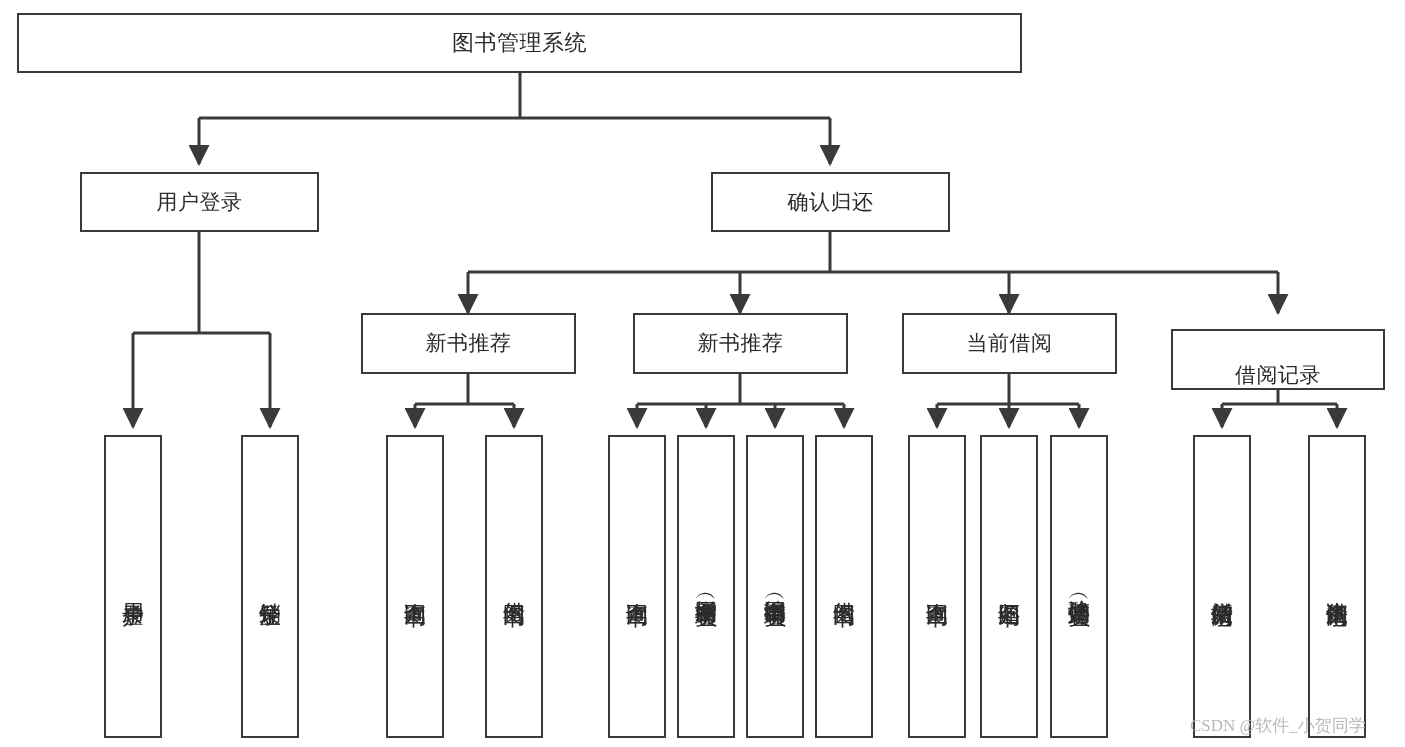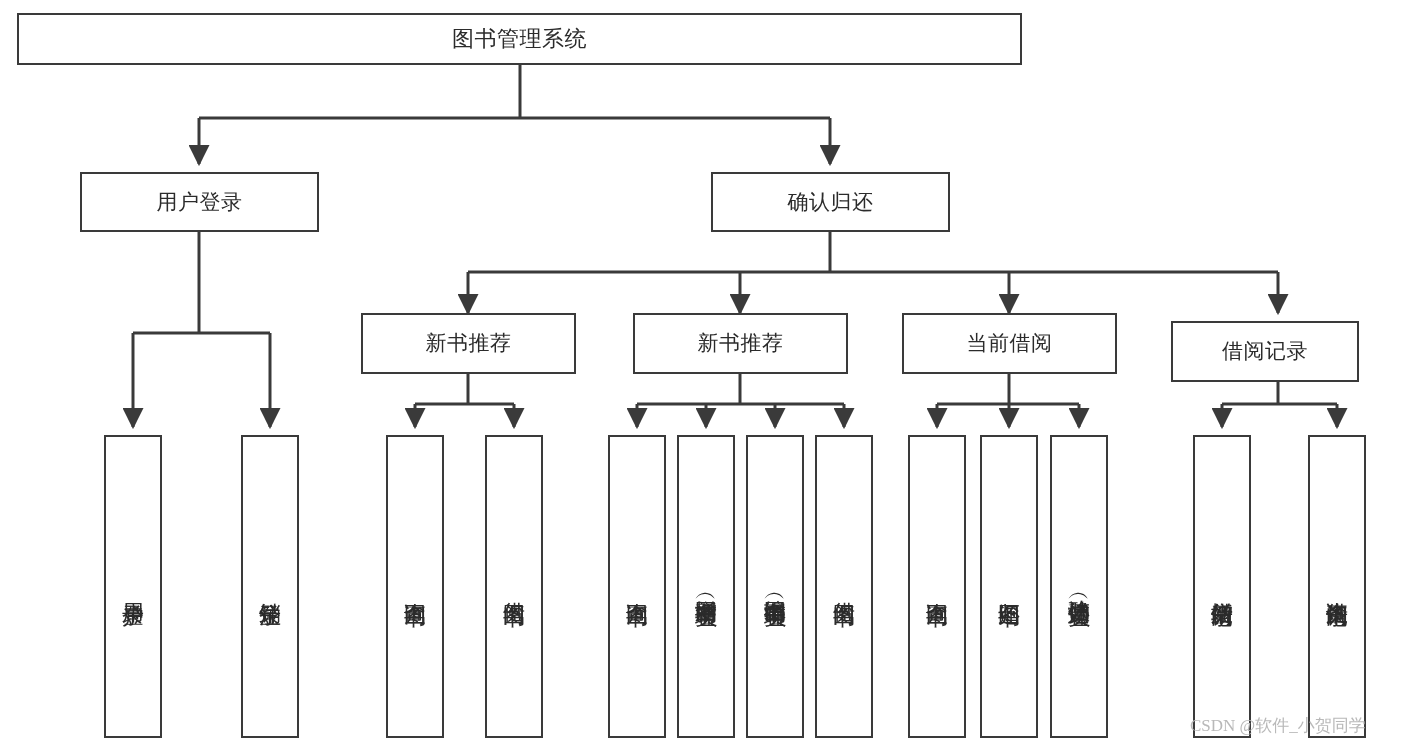--- a/index.html
+++ b/index.html
@@ -131,41 +131,41 @@
       <path d="M 1009 404 L 1009 427" marker-end="url(#arrow)"></path>
       <path d="M 1079 404 L 1079 427" marker-end="url(#arrow)"></path>
 
       <path d="M 1278 374 L 1278 404"></path>
       <path d="M 1222 404 L 1337 404"></path>
       <path d="M 1222 404 L 1222 427" marker-end="url(#arrow)"></path>
       <path d="M 1337 404 L 1337 427" marker-end="url(#arrow)"></path>
     </g>
   </svg>
 
-  <div class="node horiz root" style="left:17px; top:13px; width:1005px; height:52px;">
+  <div class="node horiz root" style="left:17px; top:13px; width:1005px; height:60px;">
     <span class="node-label">图书管理系统</span>
   </div>
 
   <div class="node horiz" style="left:80px; top:172px; width:239px; height:60px;">
     <span class="node-label">用户登录</span>
   </div>
   <div class="node horiz" style="left:711px; top:172px; width:239px; height:60px;">
     <span class="node-label">确认归还</span>
   </div>
 
   <div class="node horiz" style="left:361px; top:313px; width:215px; height:61px;">
     <span class="node-label">新书推荐</span>
   </div>
   <div class="node horiz" style="left:633px; top:313px; width:215px; height:61px;">
     <span class="node-label">新书推荐</span>
   </div>
   <div class="node horiz" style="left:902px; top:313px; width:215px; height:61px;">
     <span class="node-label">当前借阅</span>
   </div>
-  <div class="node horiz" style="left:1171px; top:321px; width:188px; height:61px;">
+  <div class="node horiz" style="left:1171px; top:329px; width:214px; height:61px;align-items:flex-end;">
     <span class="node-label">借阅记录</span>
   </div>
 
   <div class="node vert" style="left:104px; top:435px; width:58px; height:303px;">
     <span class="node-label">用户登录</span>
   </div>
   <div class="node vert" style="left:241px; top:435px; width:58px; height:303px;">
     <span class="node-label">注销登录</span>
   </div>
 

